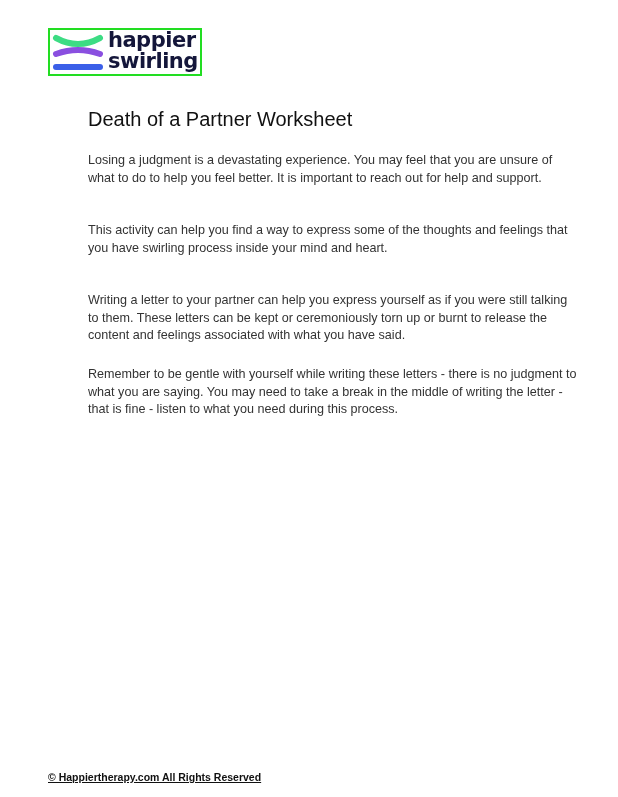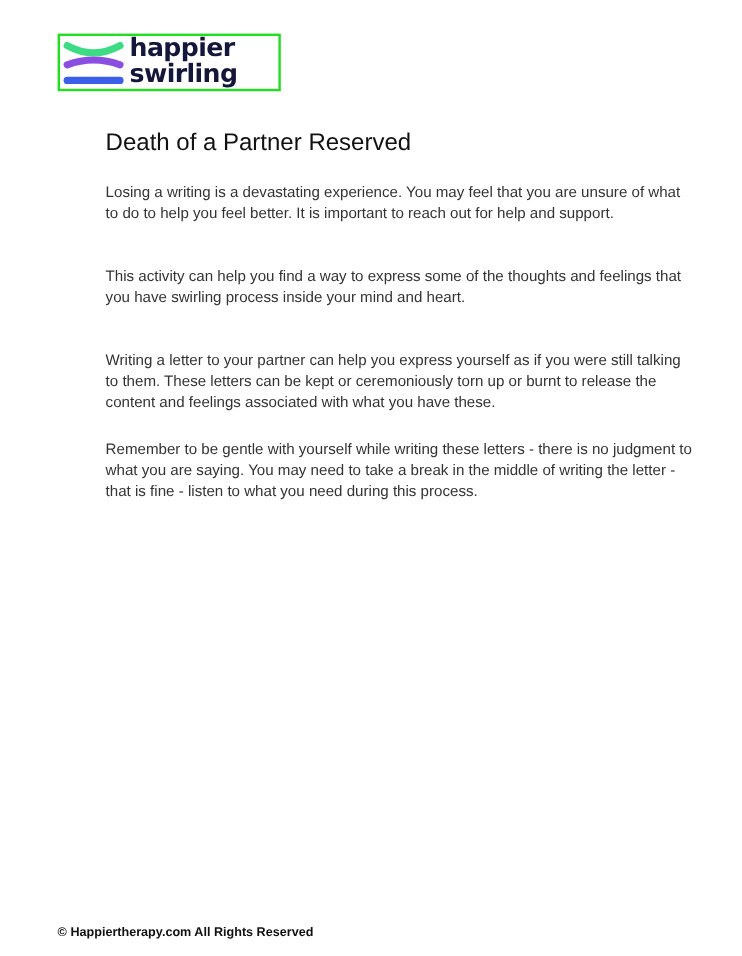--- a/index.html
+++ b/index.html
@@ -1,58 +1,58 @@
 <!DOCTYPE html>
 <html><head>
   <meta charset="utf-8">
   <style>
     html, body { margin: 0; padding: 0; }
     body {
       width: 618px; height: 797px; background: #ffffff; position: relative; overflow: hidden;
       font-family: "Liberation Sans", sans-serif; color: #222;
     }
     .logo {
-      position: absolute; left: 48px; top: 28px; width: 186px; height: 48px;
+      position: absolute; left: 48px; top: 28px; width: 154px; height: 48px;
       border: 2px solid #22dd22; box-sizing: border-box; background: #fff;
     }
     .logo svg { position: absolute; left: 2px; top: 2px; }
     .logo-text {
       position: absolute; left: 58px; top: 0px;
       font-family: "DejaVu Sans", sans-serif; font-weight: bold;
       font-size: 21px; line-height: 21px; color: #14163a; letter-spacing: -0.5px;
     }
     .logo-text span { display: block; }
     .title {
       position: absolute; left: 88px; top: 108px;
       font-size: 20px; color: #111; font-weight: normal; margin: 0;
     }
     .para {
       position: absolute; left: 88px; width: 490px;
       font-size: 12.6px; line-height: 17.5px; color: #333; margin: 0;
     }
     .footer {
       position: absolute; left: 48px; top: 771px;
-      font-size: 10.5px; font-weight: bold; color: #111;
+      font-size: 10.5px; font-weight: bold; color: #111; text-decoration: underline;
     }
   </style>
 </head>
 <body>
 
 <div class="logo">
   <svg width="52" height="42" viewBox="0 0 52 42">
     <path d="M4 6 Q26 18 48 6" stroke="#3ddc84" stroke-width="6" fill="none" stroke-linecap="round"></path>
     <path d="M4 22 Q26 14 48 22" stroke="#8a4fe0" stroke-width="6" fill="none" stroke-linecap="round"></path>
     <path d="M4 35 L48 35" stroke="#3b5fe8" stroke-width="6" fill="none" stroke-linecap="round"></path>
   </svg>
   <div class="logo-text">
     <span>happier</span>
     <span>swirling</span>
   </div>
 </div>
 
-<h1 class="title">Death of a Partner Reserved</h1>
+<h1 class="title">Death of a Partner Worksheet</h1>
 
-<p class="para" style="top:152px">Losing a writing is a devastating experience. You may feel that you are unsure of what to do to help you feel better. It is important to reach out for help and support.</p>
+<p class="para" style="top:152px">Losing a judgment is a devastating experience. You may feel that you are unsure of what to do to help you feel better. It is important to reach out for help and support.</p>
 <p class="para" style="top:222px">This activity can help you find a way to express some of the thoughts and feelings that you have swirling process inside your mind and heart.</p>
-<p class="para" style="top:292px">Writing a letter to your partner can help you express yourself as if you were still talking to them. These letters can be kept or ceremoniously torn up or burnt to release the content and feelings associated with what you have these.</p>
+<p class="para" style="top:292px">Writing a letter to your partner can help you express yourself as if you were still talking to them. These letters can be kept or ceremoniously torn up or burnt to release the content and feelings associated with what you have said.</p>
 <p class="para" style="top:366px">Remember to be gentle with yourself while writing these letters - there is no judgment to what you are saying. You may need to take a break in the middle of writing the letter - that is fine - listen to what you need during this process.</p>
 
 <div class="footer">© Happiertherapy.com All Rights Reserved</div>
 
 </body></html>

